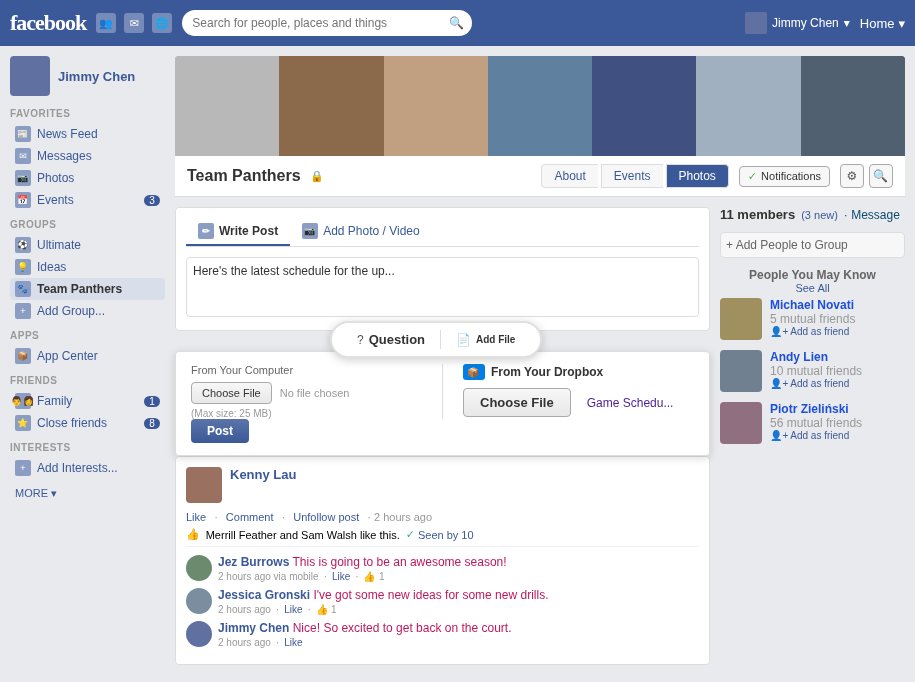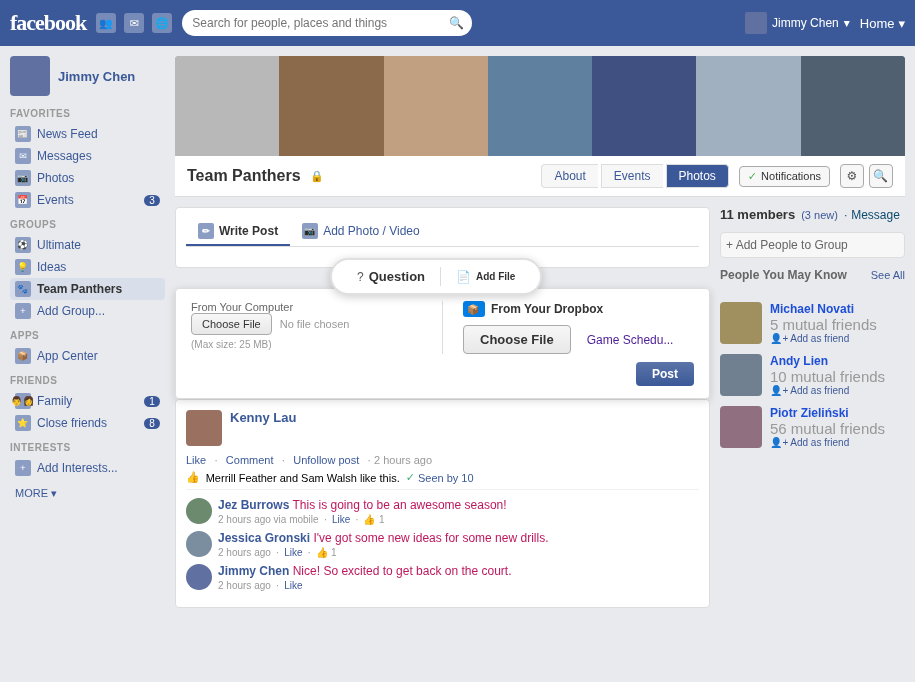--- a/index.html
+++ b/index.html
@@ -306,22 +306,21 @@
       font-size: 13px;
       font-weight: bold;
       cursor: pointer;
       color: #333;
       margin-right: 8px;
     }
 
     
     .post-btn-area {
       display: flex;
-      justify-content: flex-end;
-      margin-top: 8px;
+      margin-top: 0;
     }
     .post-btn {
       padding: 5px 16px;
       background: linear-gradient(#5b74a8, #3b5998);
       color: #fff;
       border: none;
       border-radius: 4px;
       font-size: 12px;
       font-weight: bold;
       cursor: pointer;
@@ -440,21 +439,22 @@
       color: #666;
       font-size: 12px;
       text-align: left;
       cursor: pointer;
       margin: 6px 0 10px;
     }
     .people-know-header {
       display: flex;
       justify-content: space-between;
       align-items: center;
-      margin-bottom: 20px;
+      margin-bottom: 4px;
+      flex-direction: column;
     }
     .people-know-title {
       font-size: 12px;
       font-weight: bold;
       color: #666;
     }
     .see-all-link {
       font-size: 11px;
       color: #3b5998;
       cursor: pointer;
@@ -472,21 +472,21 @@
     }
     .person-info {
       flex: 1;
     }
     .person-name {
       font-weight: bold;
       color: #1d4ed8;
       font-size: 12px;
     }
     .person-mutual {
-      font-size: 15px;
+      font-size: 12px;
       color: #999;
     }
     .person-add {
       font-size: 10px;
       color: #3b5998;
       cursor: pointer;
       display: flex;
       align-items: center;
       gap: 2px;
     }
@@ -657,40 +657,41 @@
             <div class="write-post-tabs">
               <div class="write-post-tab active">
                 <div class="write-post-tab-icon">✏</div>
                 <span>Write Post</span>
               </div>
               <div class="write-post-tab">
                 <div class="write-post-tab-icon">📷</div>
                 <span>Add Photo / Video</span>
               </div>
             </div>
+            <textarea class="post-text-area" style="">Here's the latest schedule for the up...</textarea>
           </div>
 
           <div style="position:relative;">
             <div style="position:absolute; top:-30px; left:155px; z-index:1000; display:flex; background:#fff; border:2px solid #e0e0e0; border-radius:22px; padding:5px 15px; box-shadow: 0 2px 10px rgba(0,0,0,0.2);">
               <div style="display:flex;align-items:center;gap:5px;padding:4px 10px;">
                 <span style="color:#555;">?</span>
                 <span style="font-size:13px;font-weight:bold;color:#333;">Question</span>
               </div>
               <div style="width:1px;background:#ddd;margin:2px 5px;"></div>
               <div style="display:flex;align-items:center;gap:5px;padding:4px 10px;">
                 <span style="color:#555;">📄</span>
                 <span style="font-size:10px;font-weight:bold;color:#333;">Add File</span>
               </div>
             </div>
 
             <div style="background:#fff; border:1px solid #ddd; border-radius:4px; padding:12px 15px; margin-top:20px; box-shadow: 0 2px 8px rgba(0,0,0,0.15);">
               <div style="display:flex; gap:15px;">
 
                 <div style="flex:1;">
-                  <div style="font-size:11px;color:#666;">From Your Computer</div>
+                  <div style="font-size:11px;color:#666;margin-bottom:6px;">From Your Computer</div>
                   <div style="display:flex;align-items:center;gap:8px;">
                     <button class="choose-file-btn">Choose File</button>
                     <span style="font-size:11px;color:#999;">No file chosen</span>
                   </div>
                   <div style="font-size:10px;color:#999;margin-top:4px;">(Max size: 25 MB)</div>
                 </div>
 
                 <div style="width:1px;background:#ddd;margin:0 5px;"></div>
 
                 <div style="flex:1;">

